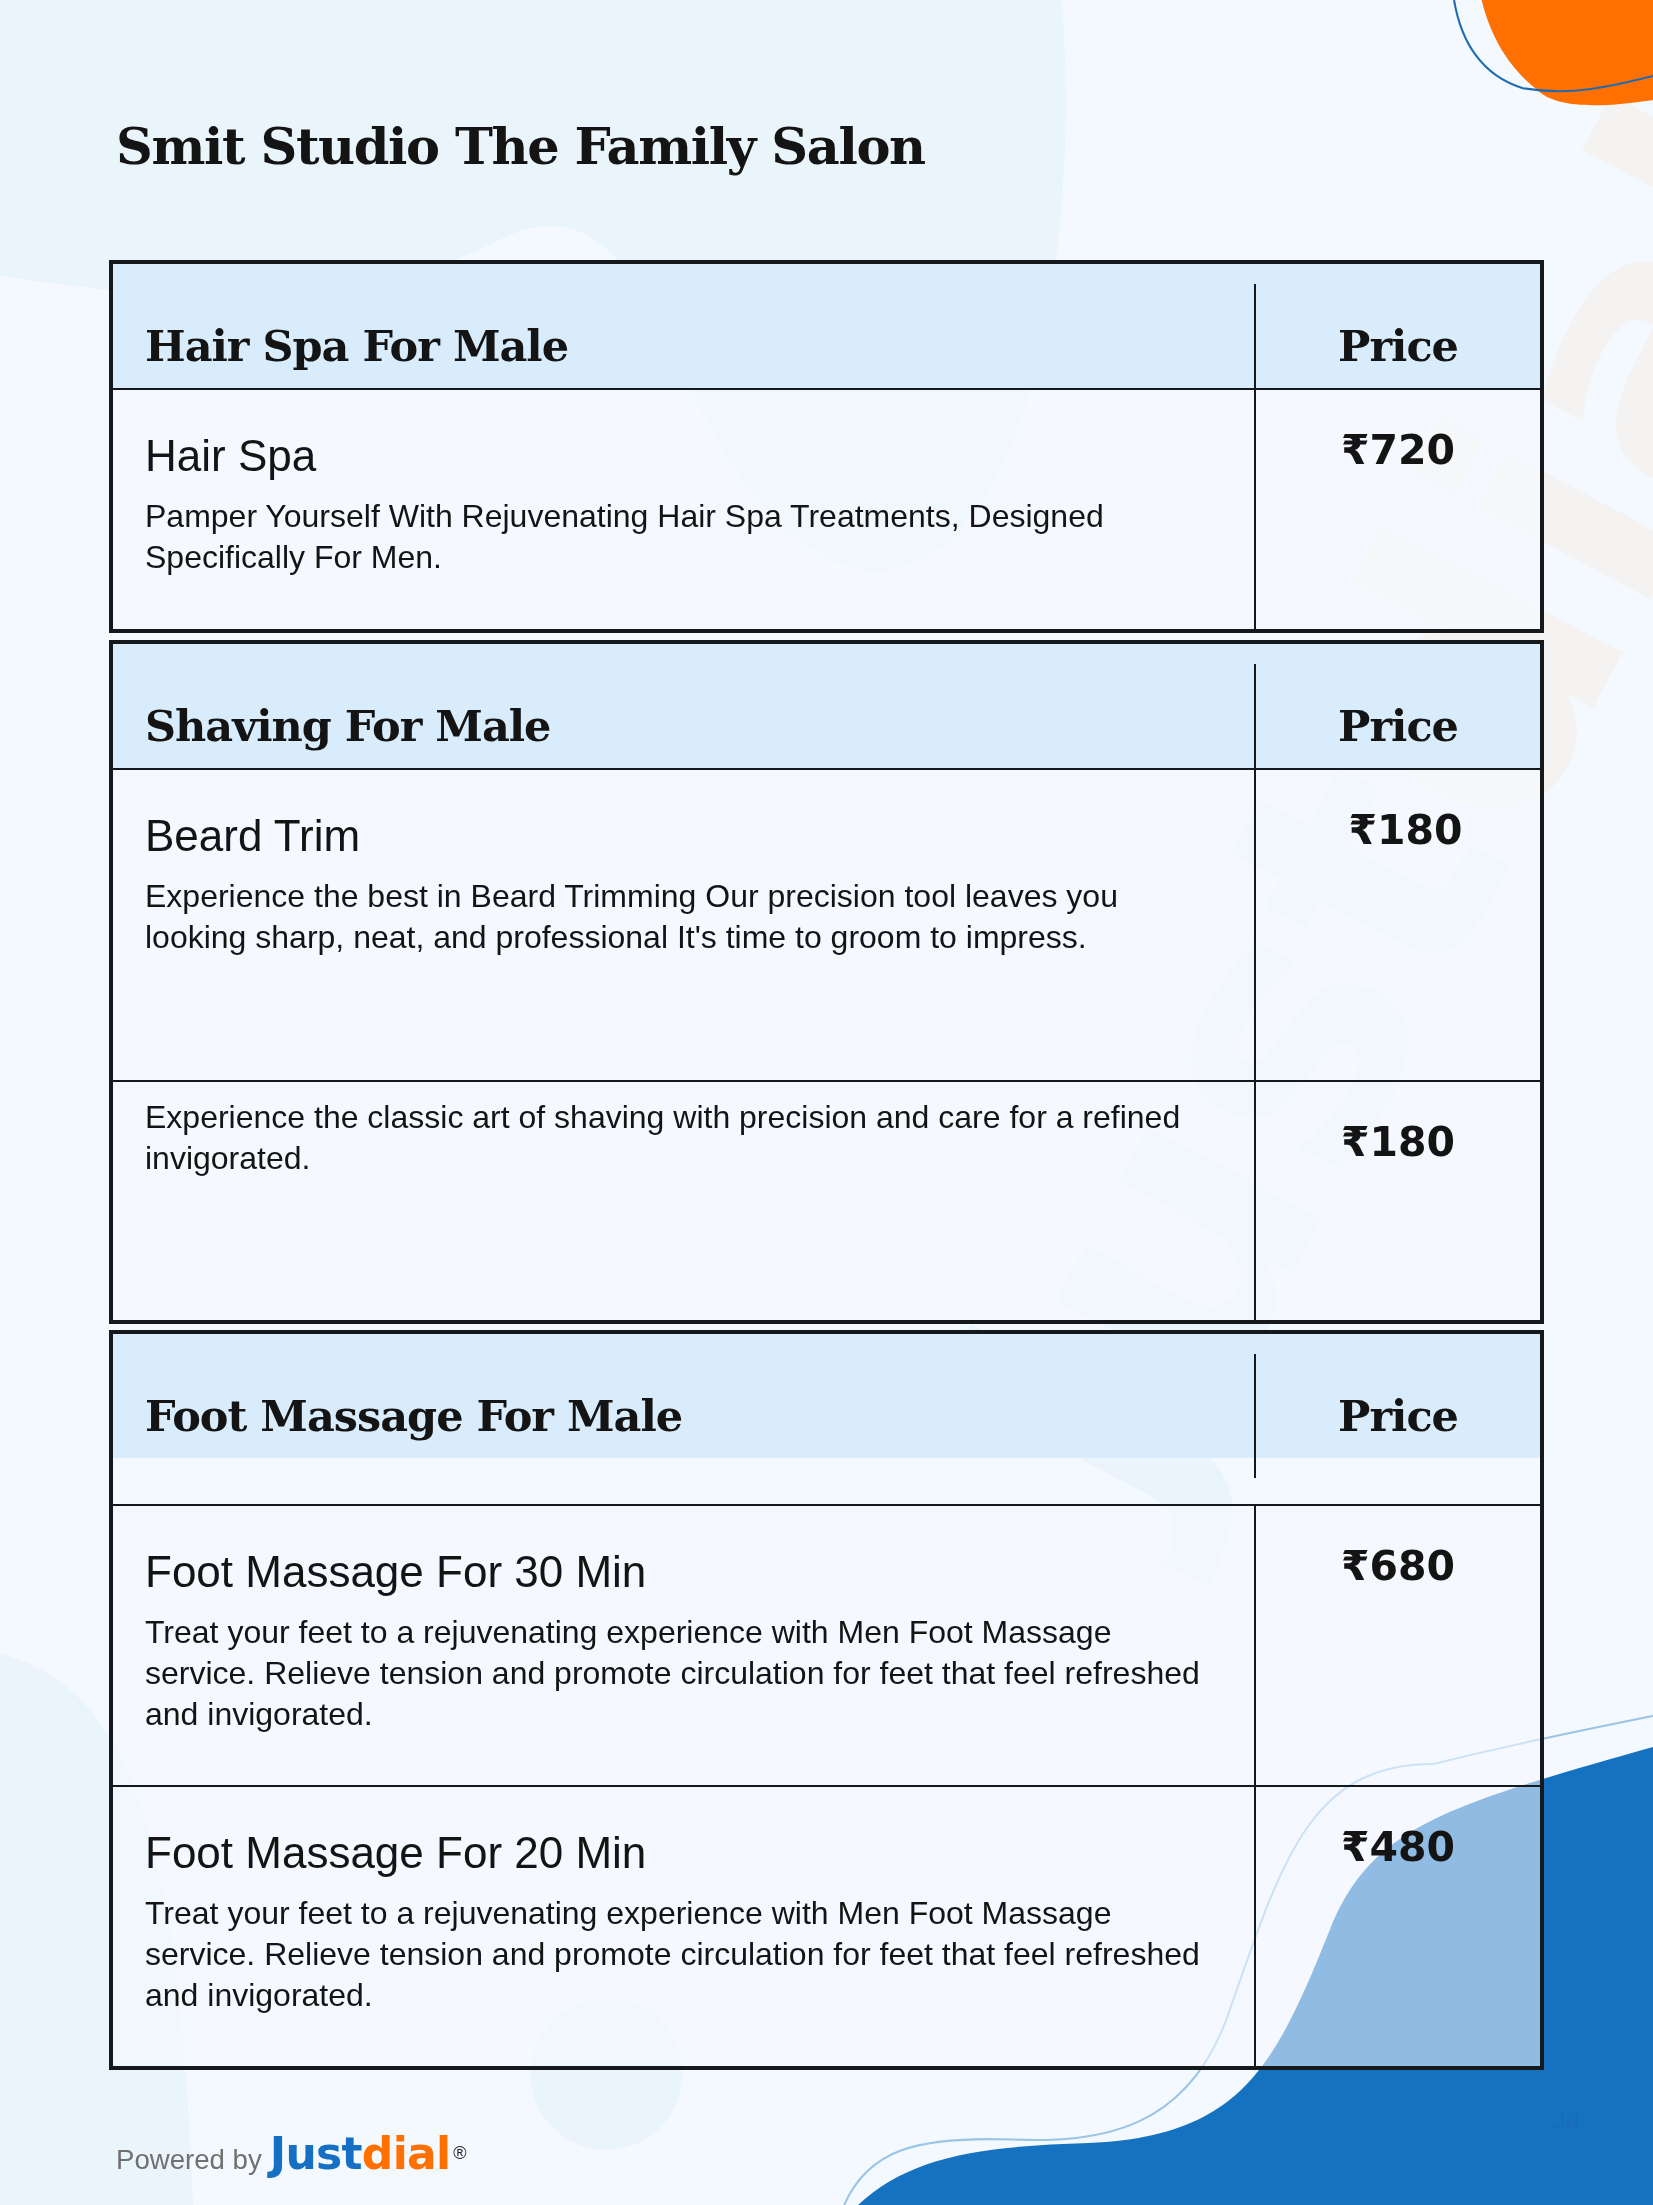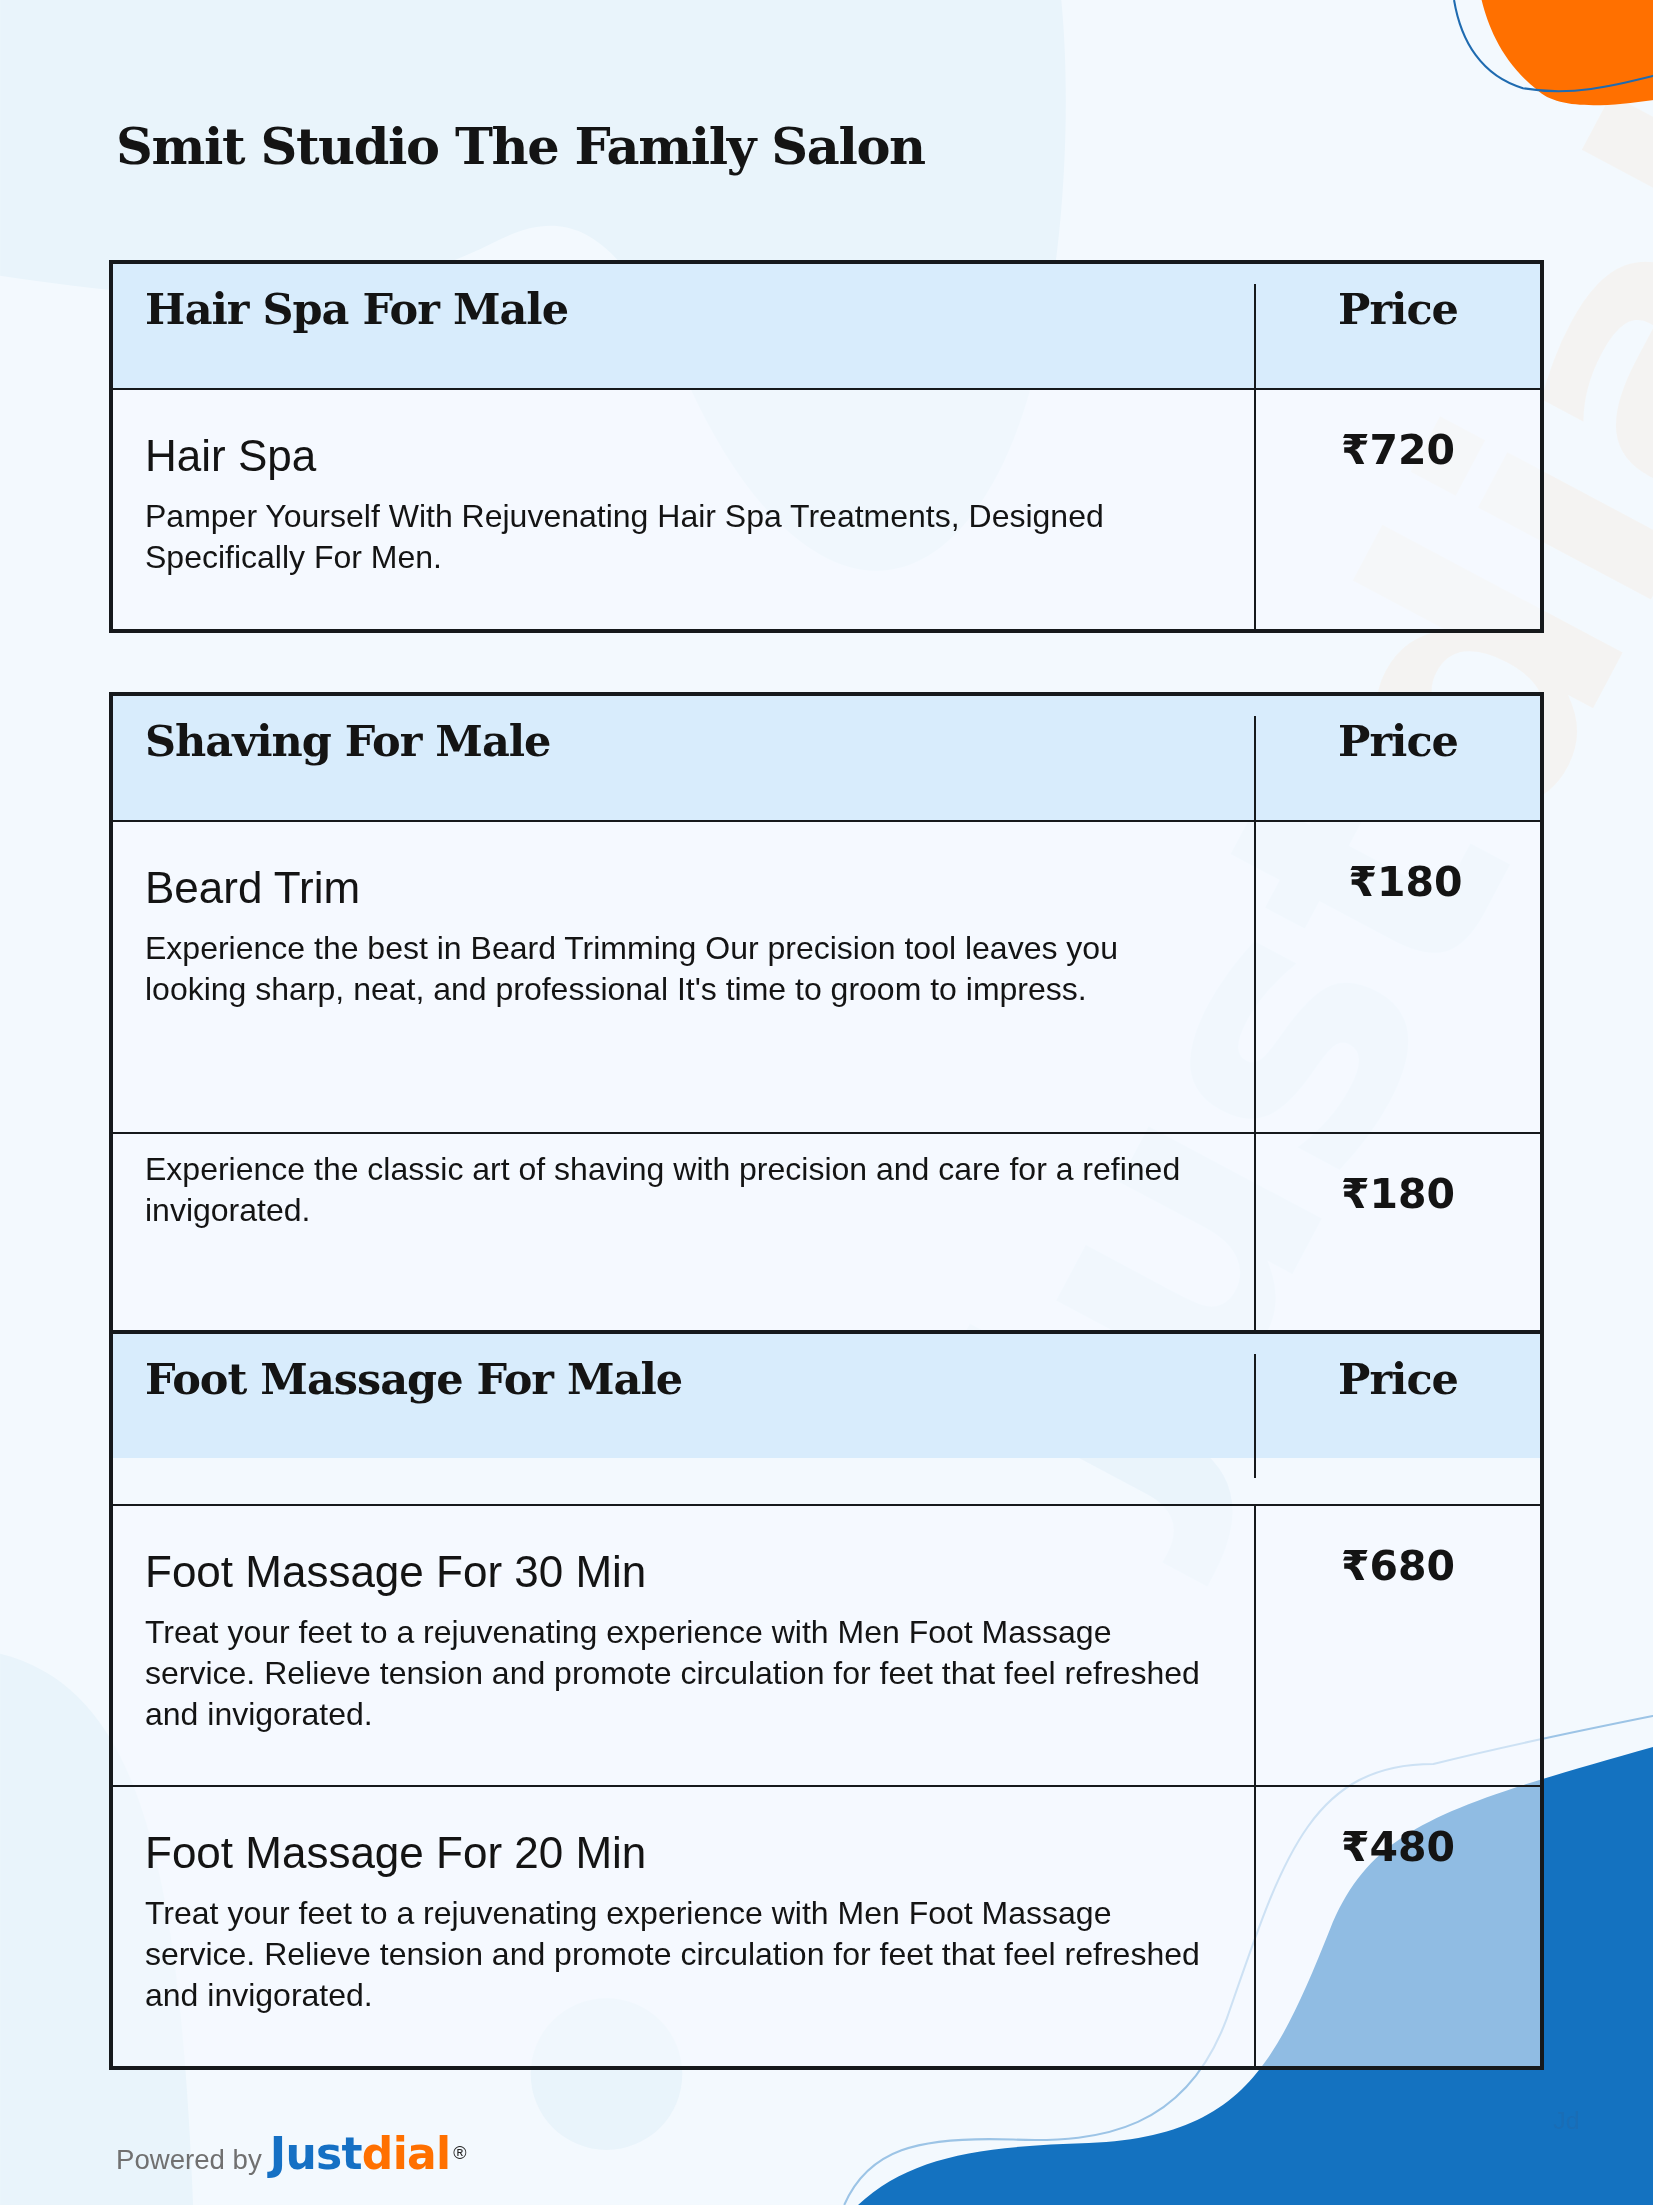--- a/index.html
+++ b/index.html
@@ -18,21 +18,21 @@
   .menu-table {
     position: absolute; left: 109px; width: 1435px;
     border: 4.1px solid #16191c; border-top-width: 4.1px; border-right-width: 4.8px;
     box-sizing: border-box; background: transparent;
   }
   .row { display: flex; border-top: 2.8px solid #16191c; box-sizing: border-box; }
   .row:first-child { border-top: none; }
   .cell-main { flex: 0 0 1143px; border-right: 2.8px solid #16191c; box-sizing: border-box; padding-left: 32px; }
   .cell-price { flex: 1; text-align: center; box-sizing: border-box; }
   .head { background: #d8ecfc; height: 124px; align-items: center; }
-  .head .cell-main, .head .cell-price { height: 100%; display: flex; align-items: flex-start; margin-top: 40px; }
+  .head .cell-main, .head .cell-price { height: 100%; display: flex; align-items: center; margin-top: 40px; }
   .head .cell-price { justify-content: center; }
   .head-text {
     font-family: "DejaVu Serif", serif; font-weight: bold; font-size: 43px;
     letter-spacing: -1px; color: #141414;
   }
   .item { background: rgba(245,250,255,0.55); }
   .item-name { font-size: 44px; margin-top: 41px; color: #141414; }
   .item-desc { font-size: 32px; line-height: 41px; margin-top: 15px; color: #141414; }
   .price { font-family: "DejaVu Sans", sans-serif; font-weight: bold; font-size: 41px; margin-top: 36px; color: #141414; }
   .footer {
@@ -80,21 +80,21 @@
     <div class="cell-main">
       <div class="item-name">Hair Spa</div>
       <div class="item-desc" style="width:1075px;">Pamper Yourself With Rejuvenating Hair Spa Treatments, Designed Specifically For Men.</div>
     </div>
     <div class="cell-price">
         <div class="price">₹720</div>
       </div>
   </div>
 </div>
 
-<div class="menu-table" style="top:692px;">
+<div class="menu-table" style="top:640px;">
   <div class="row head">
     <div class="cell-main">
         <span class="head-text">Shaving For Male</span>
       </div>
     <div class="cell-price">
         <span class="head-text">Price</span>
       </div>
   </div>
   <div class="row item" style="height:312px;gap:15px;">
     <div class="cell-main">

